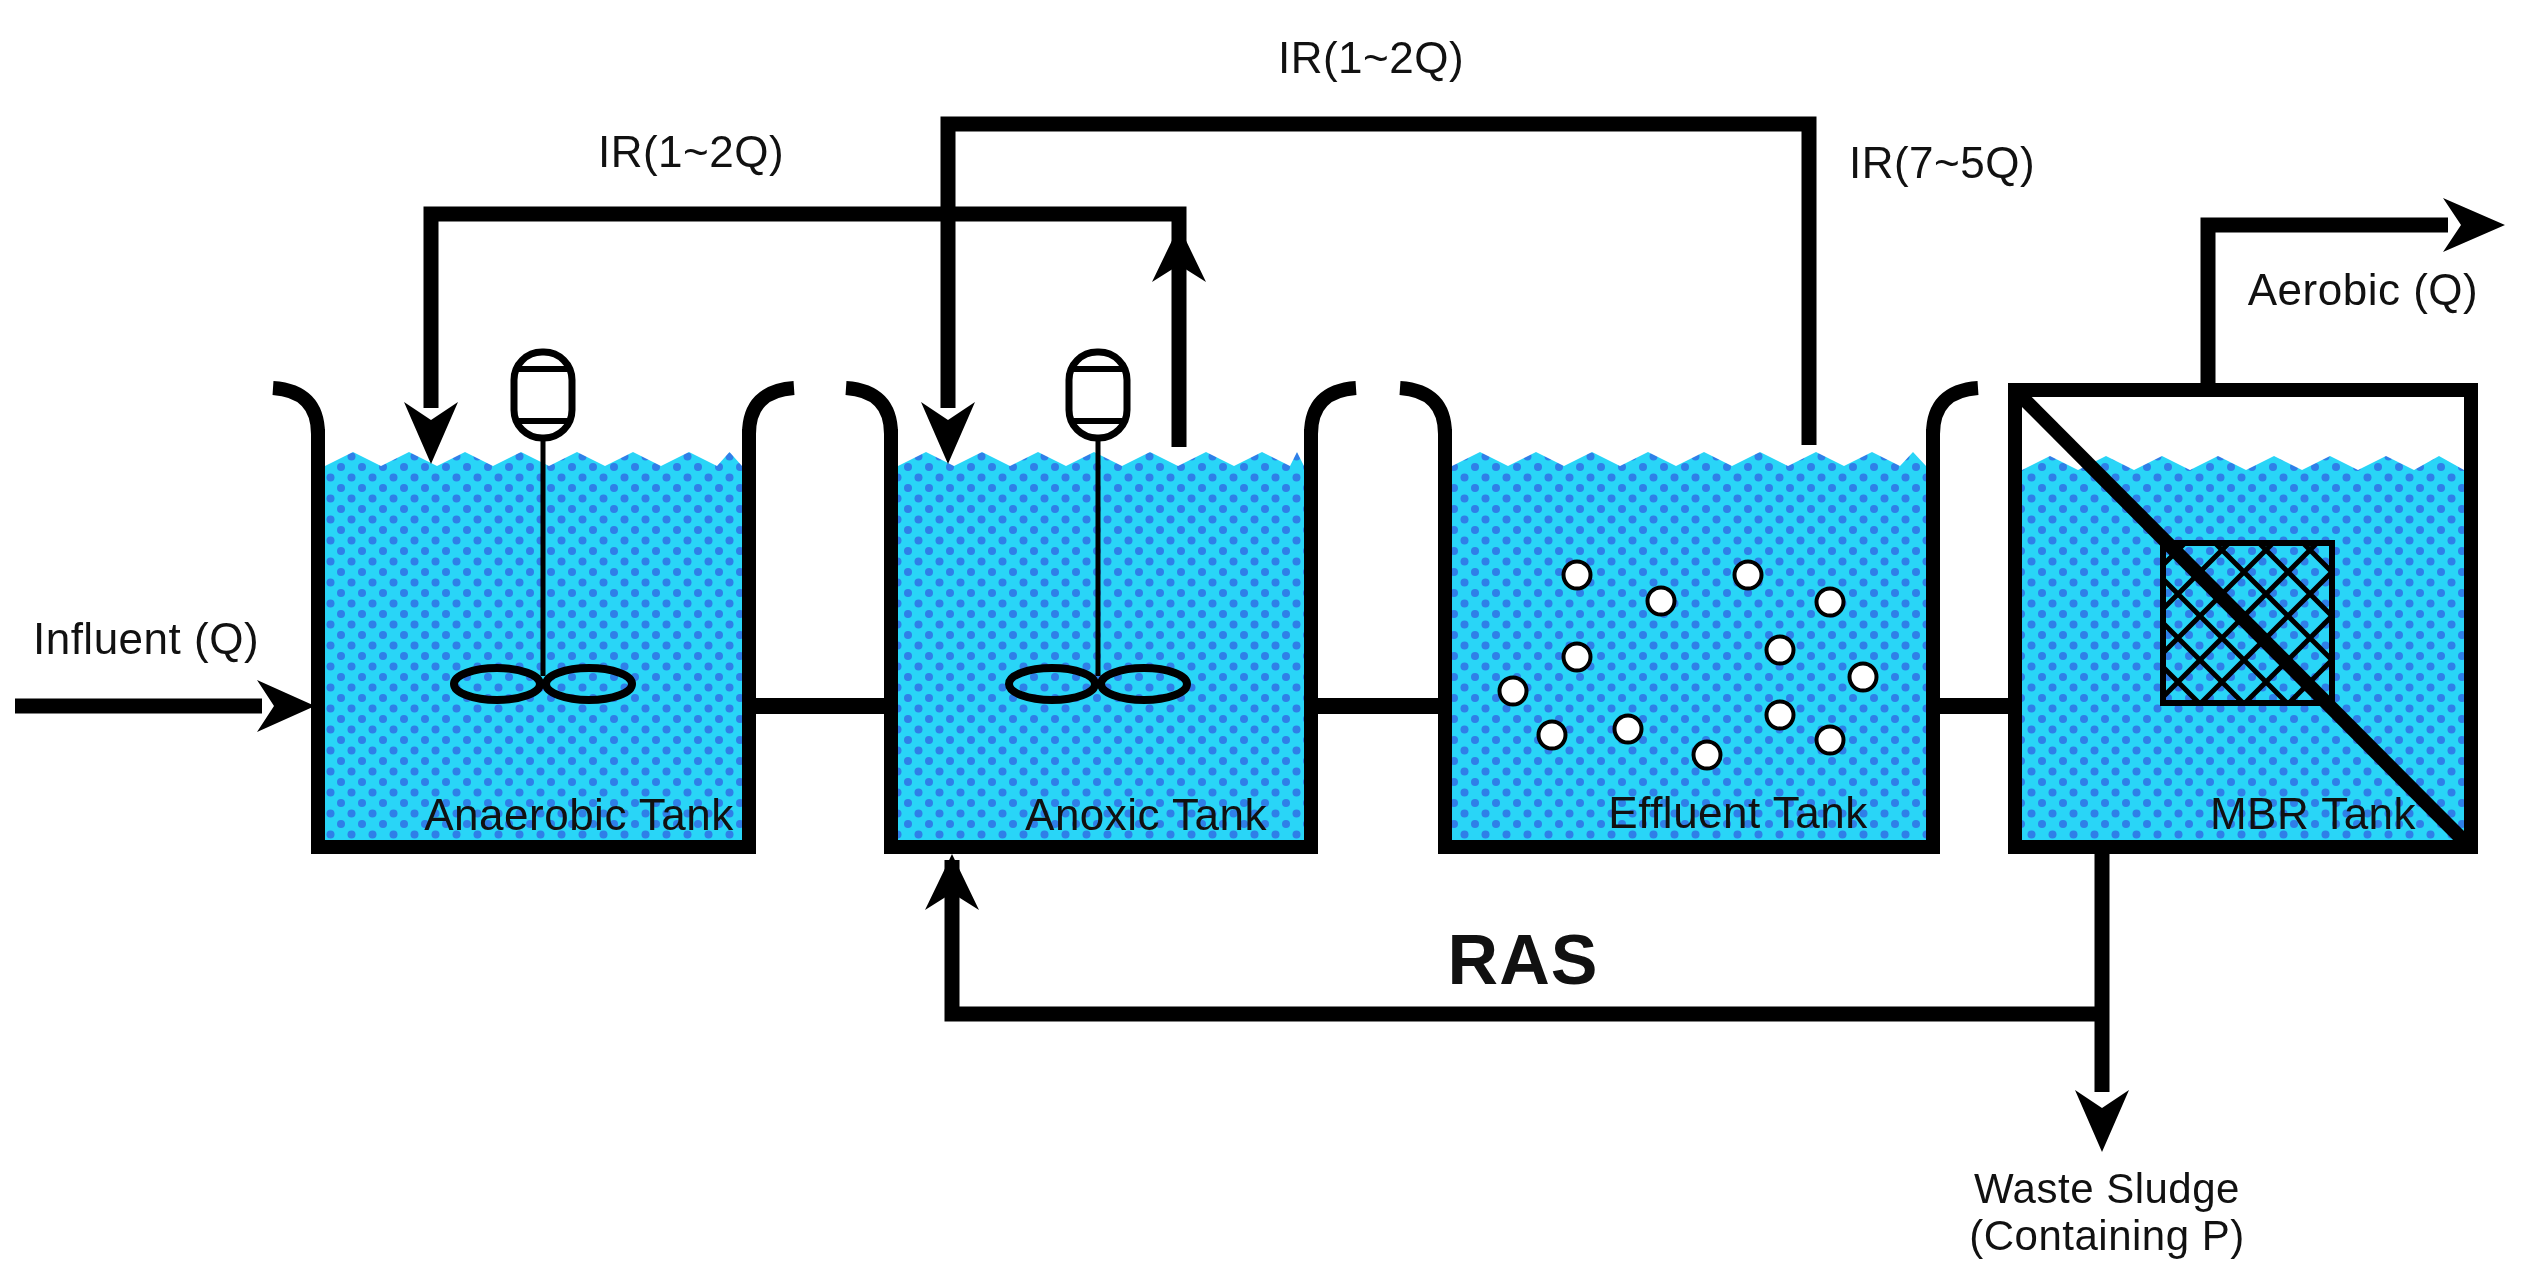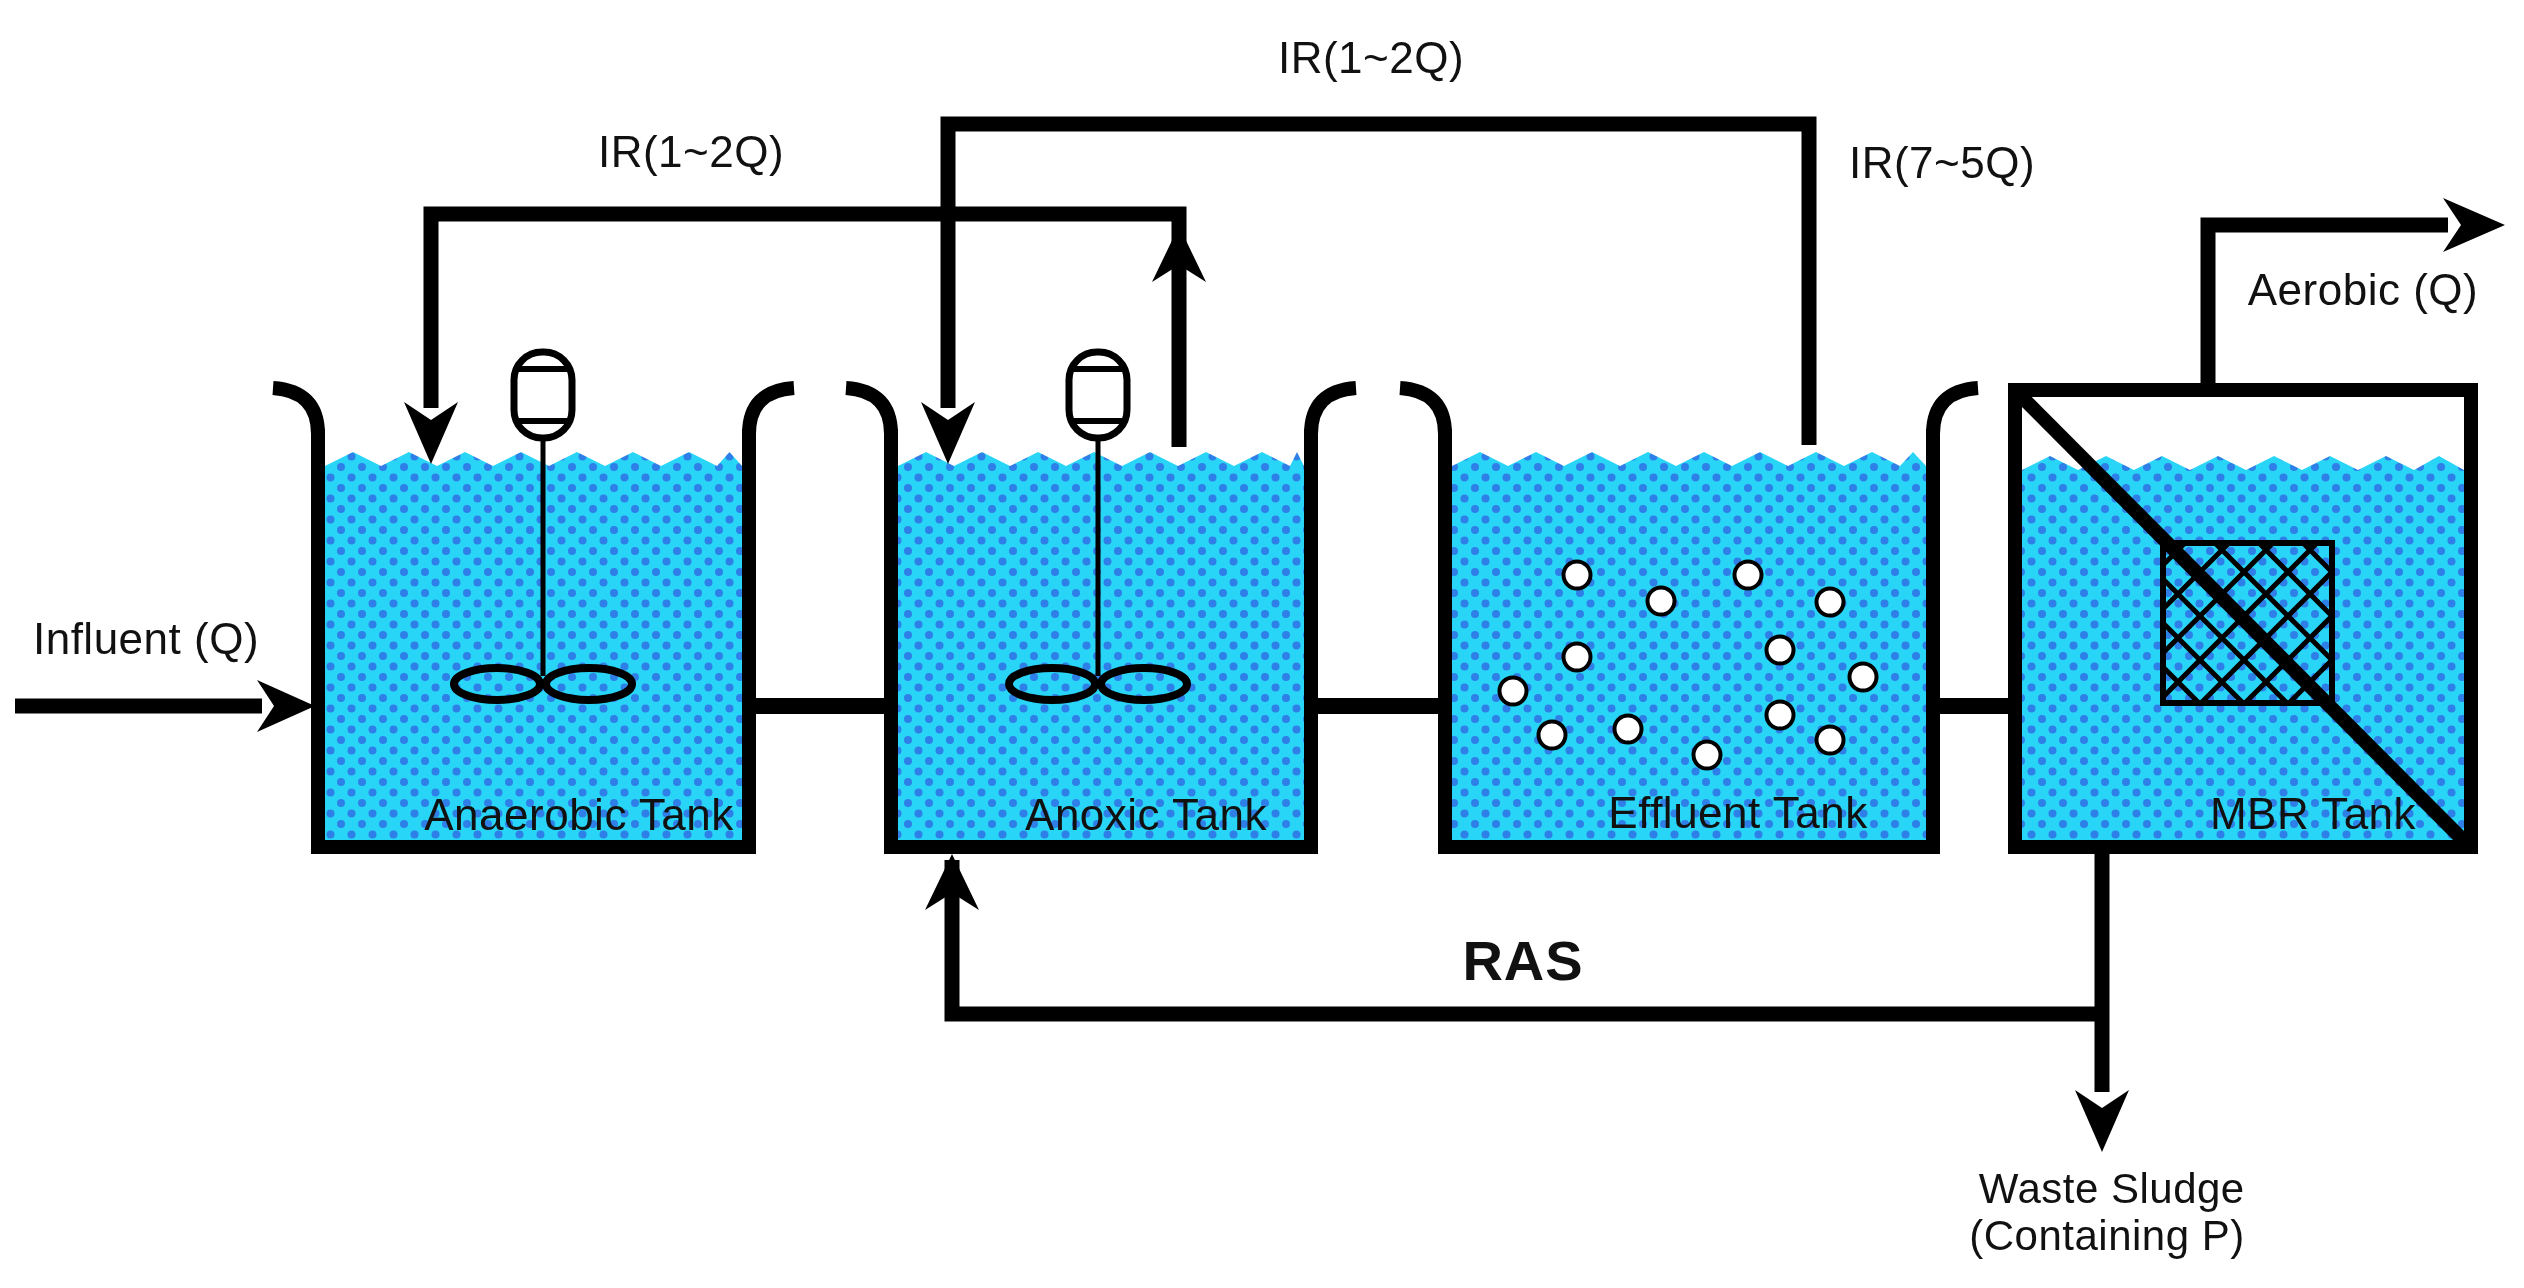--- a/index.html
+++ b/index.html
@@ -11,26 +11,26 @@
     overflow:hidden;
   }
   #svg-host, #svg-host svg{position:absolute;left:0;top:0;width:2524px;height:1288px;}
   .lbl{
     position:absolute;
     transform:translate(-50%,-50%);
     white-space:nowrap;
     color:#111111;
     font-weight:500;
     letter-spacing:0.5px;
-    text-align:right;
+    text-align:center;
   }
   .lbl.flow{font-size:44px;}
   .lbl.ir{font-size:44px;}
   .lbl.tank{font-size:44px;letter-spacing:0.5px;margin-left:40px;}
-  .lbl.ras{font-size:56px;font-weight:700;letter-spacing:1px;}
+  .lbl.ras{font-size:70px;font-weight:700;letter-spacing:1px;}
   .lbl.waste{font-size:42px;line-height:47px;}
 </style>
 </head>
 <body>
 
 <div id="stage">
   <div id="svg-host">
       <svg xmlns="http://www.w3.org/2000/svg" width="2524" height="1288" viewBox="0 0 2524 1288">
 <defs>
   <pattern id="dots" width="21" height="21" patternUnits="userSpaceOnUse">

